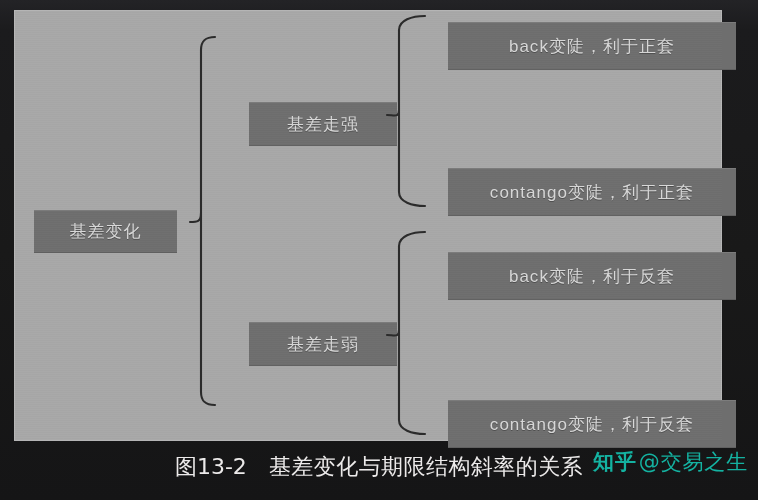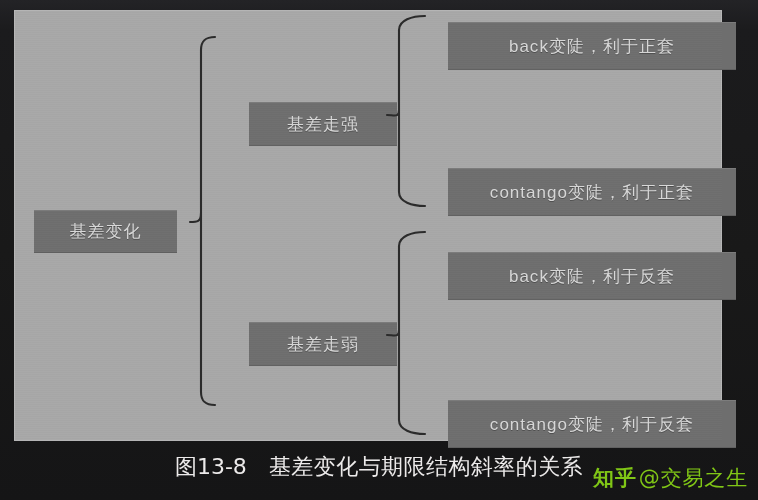--- a/index.html
+++ b/index.html
@@ -100,22 +100,22 @@
     white-space: nowrap;
     font-family: "DejaVu Sans", "Liberation Sans", sans-serif;
   }
   #caption .num { letter-spacing: 0; }
   #caption .gap { display: inline-block; width: 22px; }
 
   
   #watermark {
     position: absolute;
     right: 10px;
-    top: 464px;
-    color: #84cc16;
+    top: 448px;
+    color: #14b8a6;
     font-size: 21px;
     letter-spacing: 0.04em;
     white-space: nowrap;
     font-family: "DejaVu Sans", "Liberation Sans", sans-serif;
     opacity: 0.97;
   }
   #watermark .zhihu { font-weight: bold; margin-right: 2px; }
 </style>
 </head>
 <body>
@@ -165,20 +165,20 @@
                M 399 110 C 399 118 394 115 387 115"></path>
       <path d="M 399 110 L 399 192 C 399 202 412 206 425 206"></path>
 
       <path d="M 425 232 C 412 232 399 236 399 246 L 399 330
                M 399 330 C 399 338 394 335 387 335"></path>
       <path d="M 399 330 L 399 420 C 399 430 412 434 425 434"></path>
     </g>
   </svg>
 
   <div id="caption">
-    <span class="num">图13-8</span><span class="gap"></span><span>基差变化与期限结构斜率的关系</span>
+    <span class="num">图13-2</span><span class="gap"></span><span>基差变化与期限结构斜率的关系</span>
   </div>
 
   <div id="watermark">
     <span class="zhihu">知乎</span><span>@交易之生</span>
   </div>
 
 </div>
 
 </body></html>

